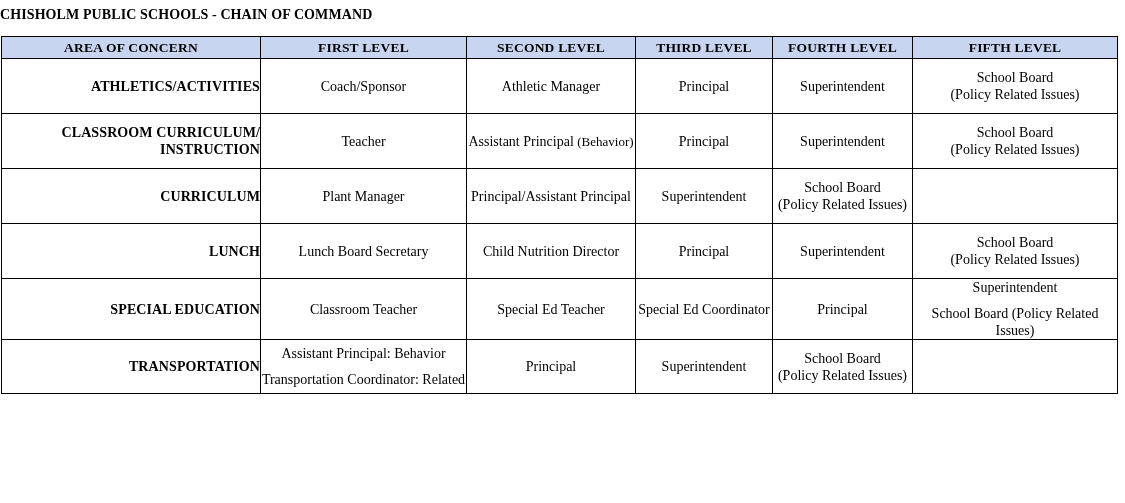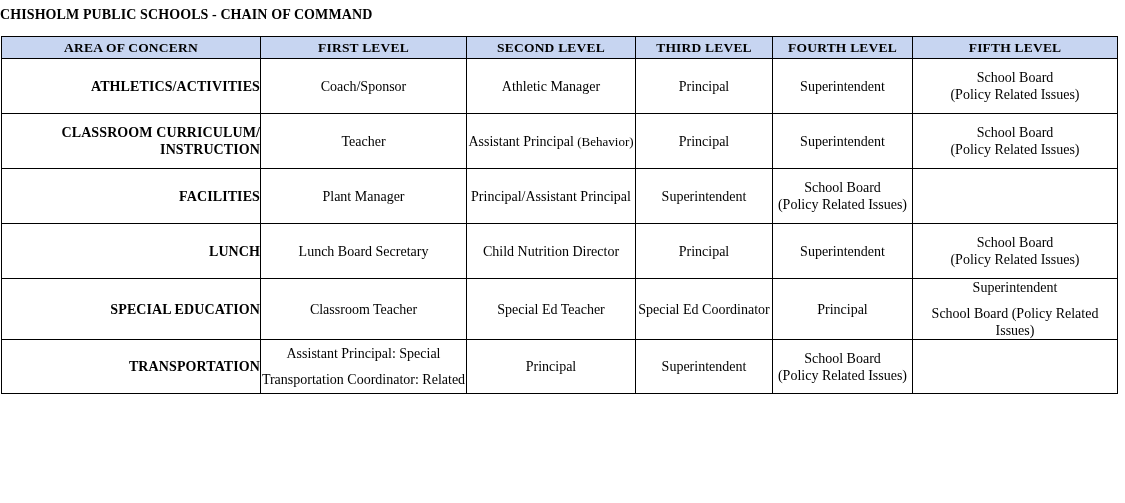--- a/index.html
+++ b/index.html
@@ -138,21 +138,21 @@
         <td class="level-cell">
           <span class="cell-lines">
             <span class="cell-line">School Board</span>
             <span class="cell-line">(Policy Related Issues)</span>
           </span>
         </td>
       </tr>
 
 
       <tr>
-        <td class="area-cell">FACILITIES</td>
+        <td class="area-cell">CURRICULUM</td>
         <td class="level-cell">Plant Manager</td>
         <td class="level-cell">Principal/Assistant Principal</td>
         <td class="level-cell">Superintendent</td>
         <td class="level-cell">
           <span class="cell-lines">
             <span class="cell-line">School Board</span>
             <span class="cell-line">(Policy Related Issues)</span>
           </span>
         </td>
         <td class="level-cell"></td>
@@ -184,21 +184,21 @@
             <span class="stack-gap"></span>
             <span class="cell-line">School Board (Policy Related Issues)</span>
           </span>
         </td>
       </tr>
 
       <tr>
         <td class="area-cell">TRANSPORTATION</td>
         <td class="level-cell">
           <span class="cell-lines">
-            <span class="cell-line">Assistant Principal: Special</span>
+            <span class="cell-line">Assistant Principal: Behavior</span>
             <span class="stack-gap"></span>
             <span class="cell-line">Transportation Coordinator: Related</span>
           </span>
         </td>
         <td class="level-cell">Principal</td>
         <td class="level-cell">Superintendent</td>
         <td class="level-cell">
           <span class="cell-lines">
             <span class="cell-line">School Board</span>
             <span class="cell-line">(Policy Related Issues)</span>

